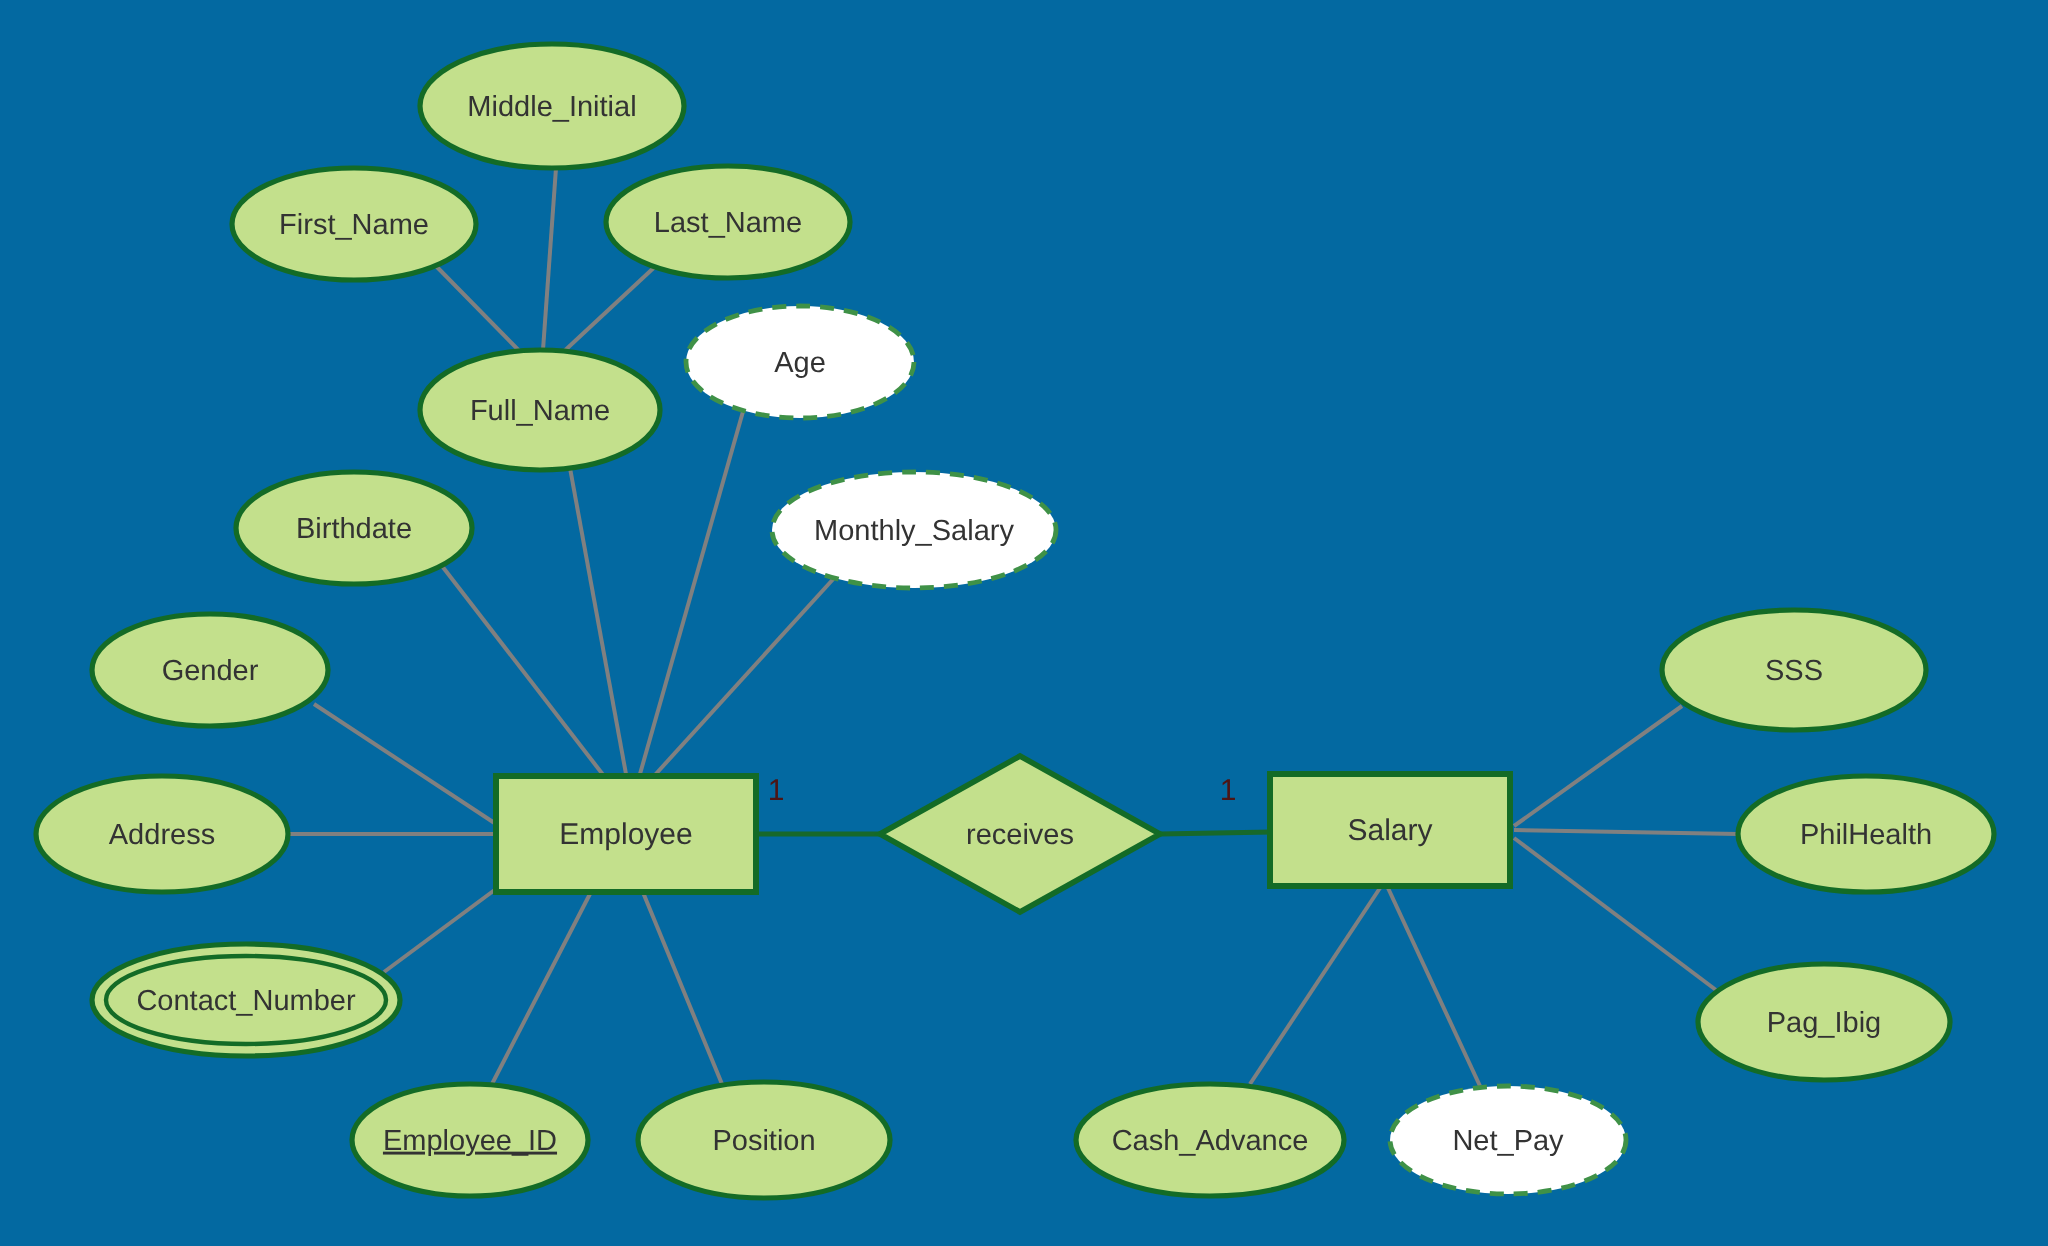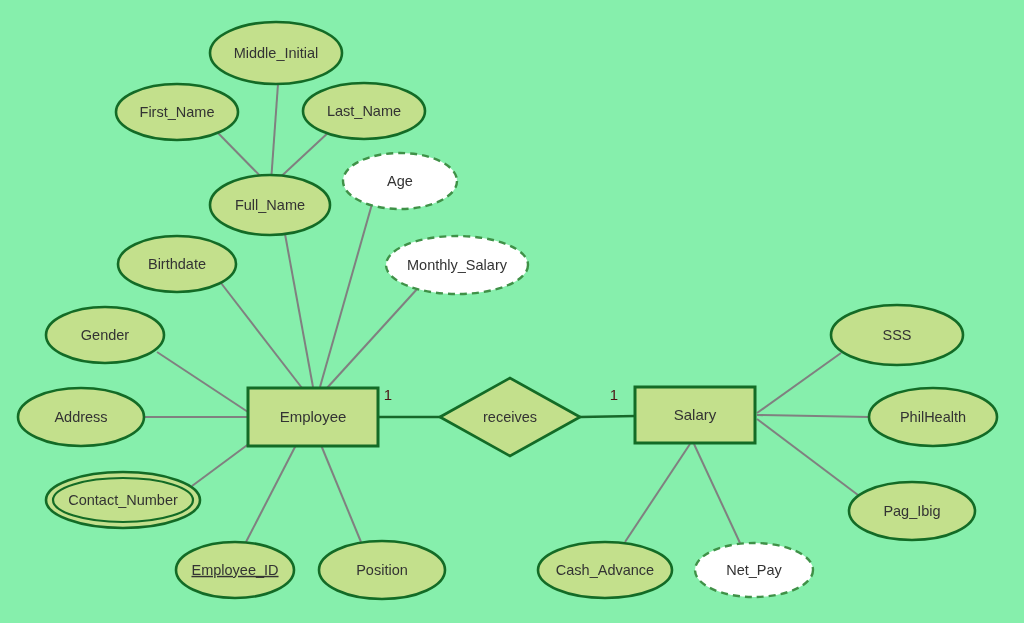--- a/index.html
+++ b/index.html
@@ -8,21 +8,21 @@
     padding: 0;
     background: #ffffff;
   }
   body {
     font-family: "Liberation Sans", sans-serif;
   }
   #canvas {
     position: relative;
     width: 1024px;
     height: 623px;
-    background: #86efac;
+    background: #0369a1;
     overflow: hidden;
   }
   #er-svg {
     position: absolute;
     top: 0;
     left: 0;
     width: 1024px;
     height: 623px;
     display: block;
   }

